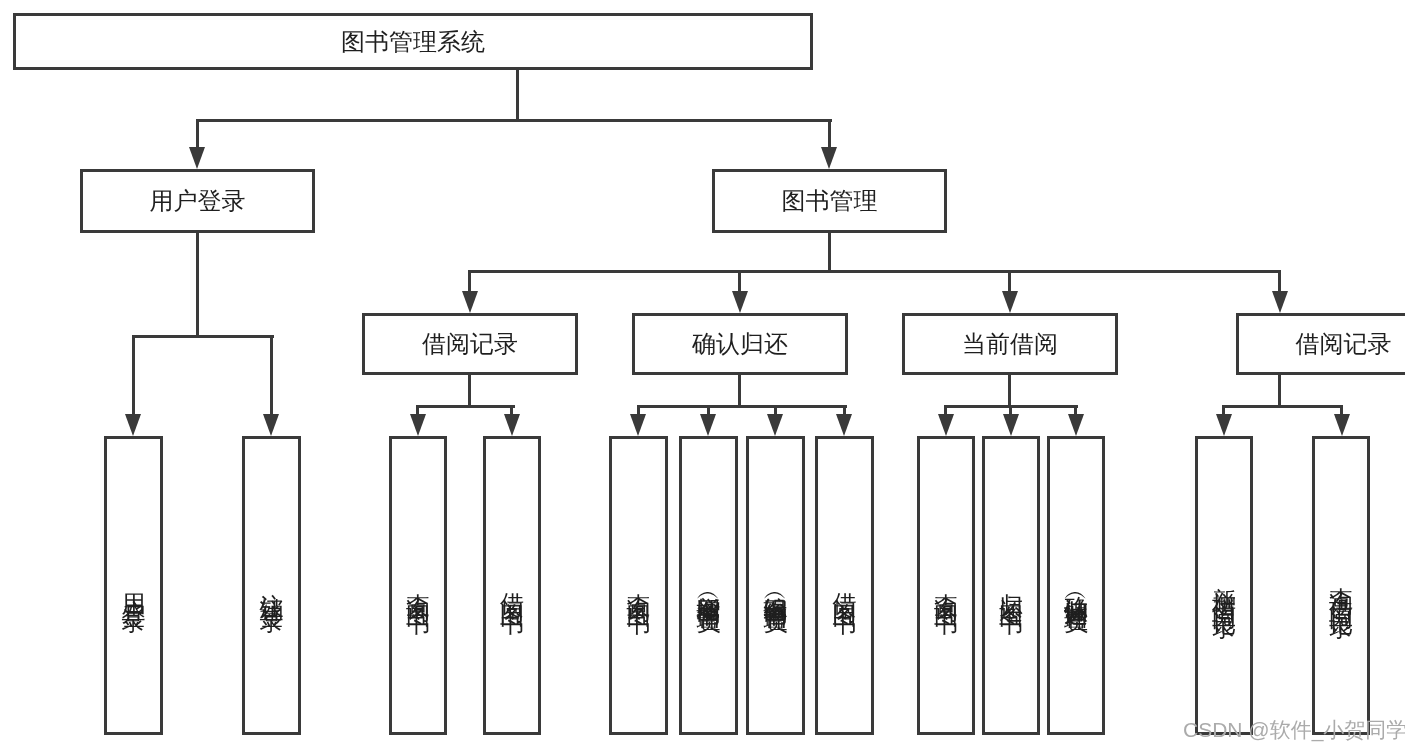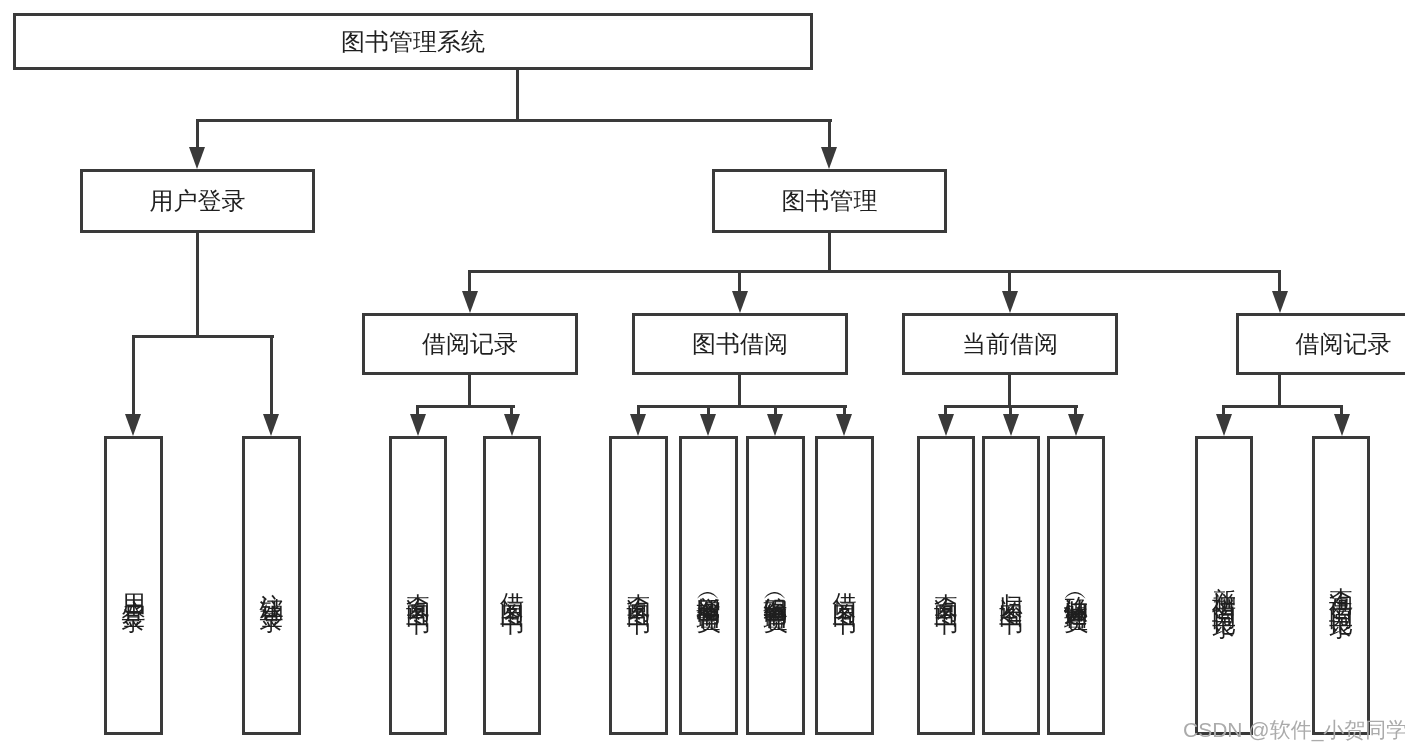--- a/index.html
+++ b/index.html
@@ -125,21 +125,21 @@
     <span>用户登录</span>
   </div>
   <div class="node" style="left:712px;top:169px;width:235px;height:64px;">
     <span>图书管理</span>
   </div>
 
   <div class="node" style="left:362px;top:313px;width:216px;height:62px;">
     <span>借阅记录</span>
   </div>
   <div class="node" style="left:632px;top:313px;width:216px;height:62px;">
-    <span>图书借阅</span>
+    <span>确认归还</span>
   </div>
   <div class="node" style="left:902px;top:313px;width:216px;height:62px;">
     <span>当前借阅</span>
   </div>
   <div class="node" style="left:1236px;top:313px;width:215px;height:62px;font-family:Liberation Mono, monospace;">
     <span>借阅记录</span>
   </div>
 
   <div class="node leaf" style="left:104px;top:436px;width:59px;height:299px;">
     <span>用户登录</span>

